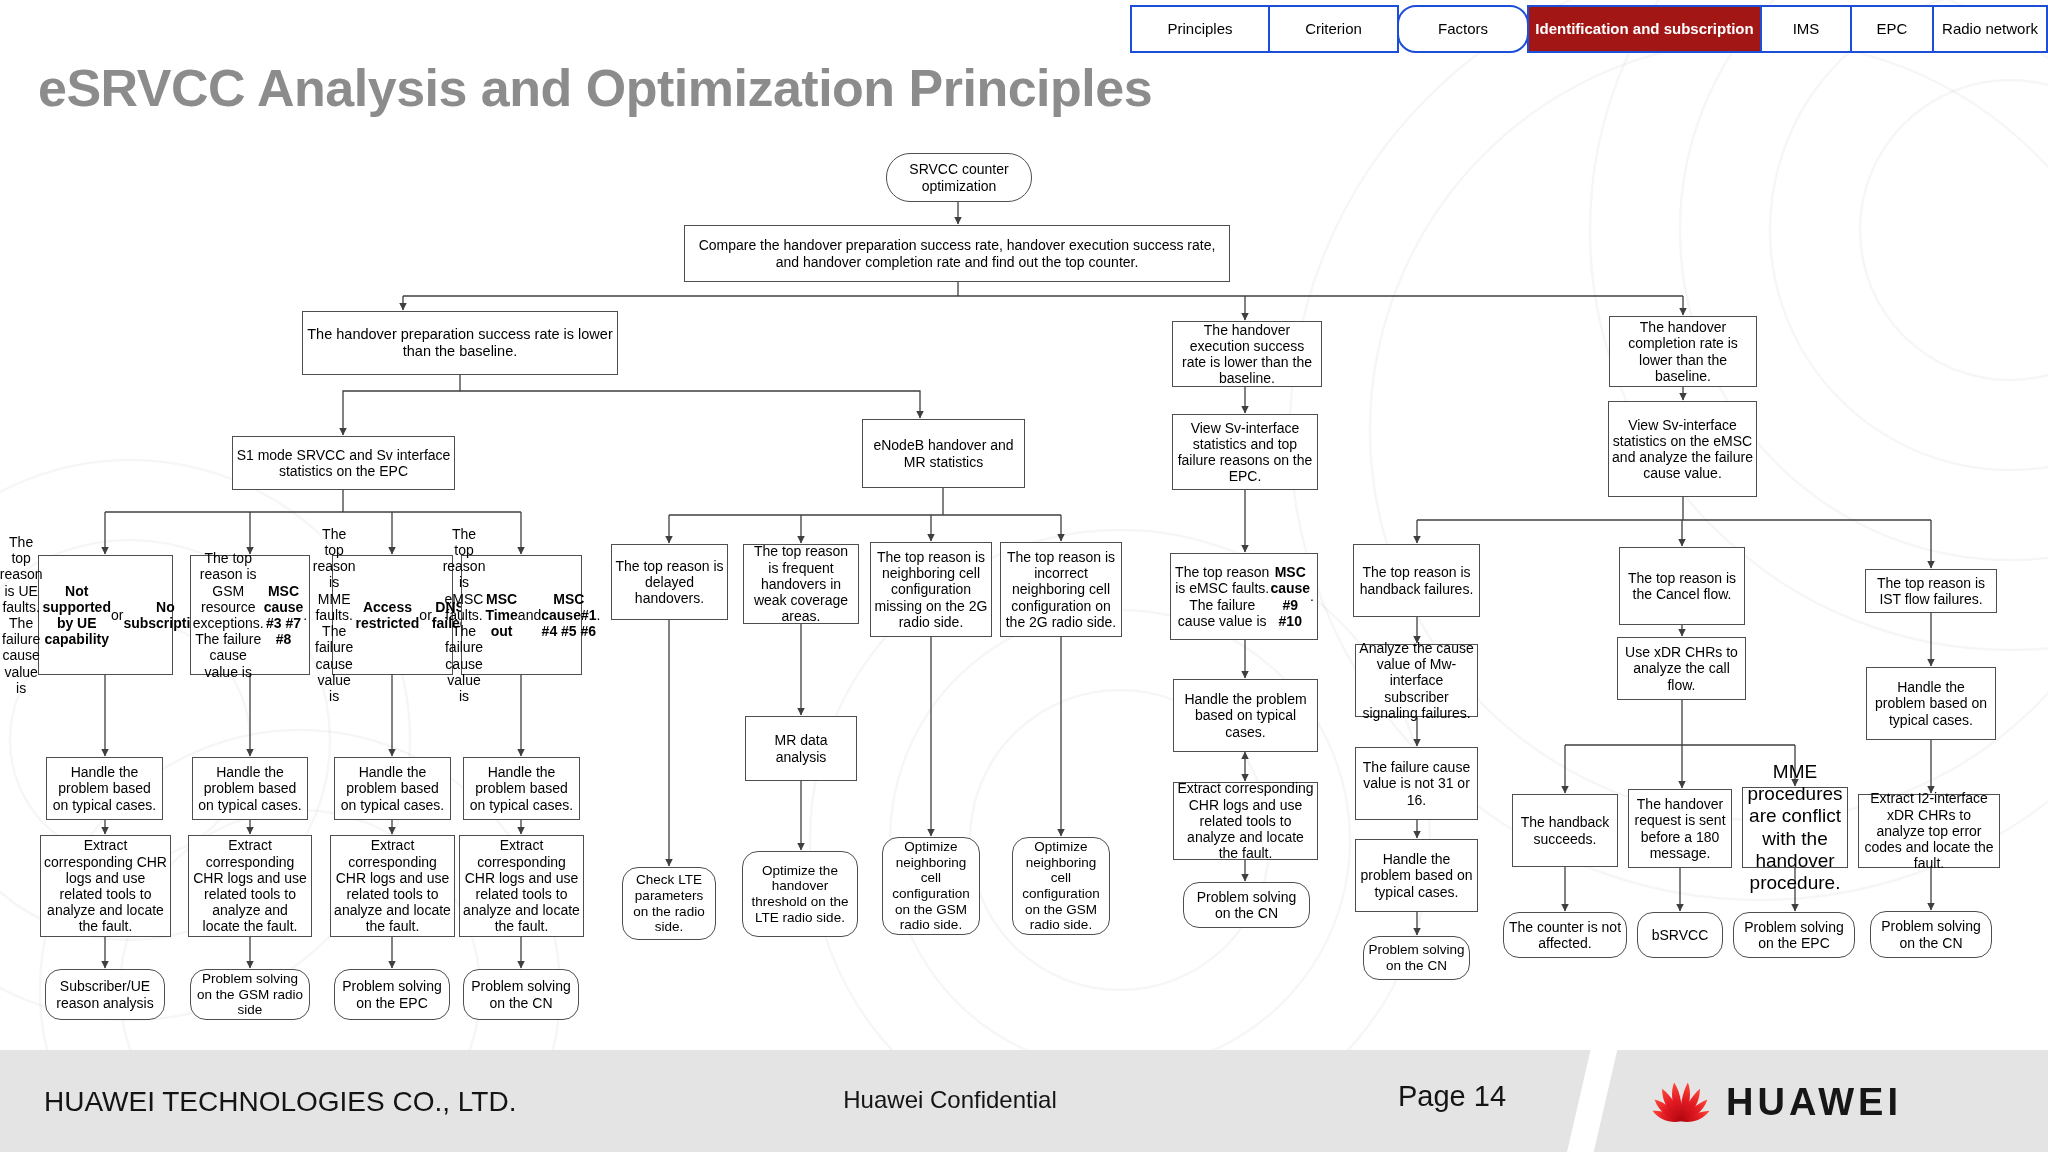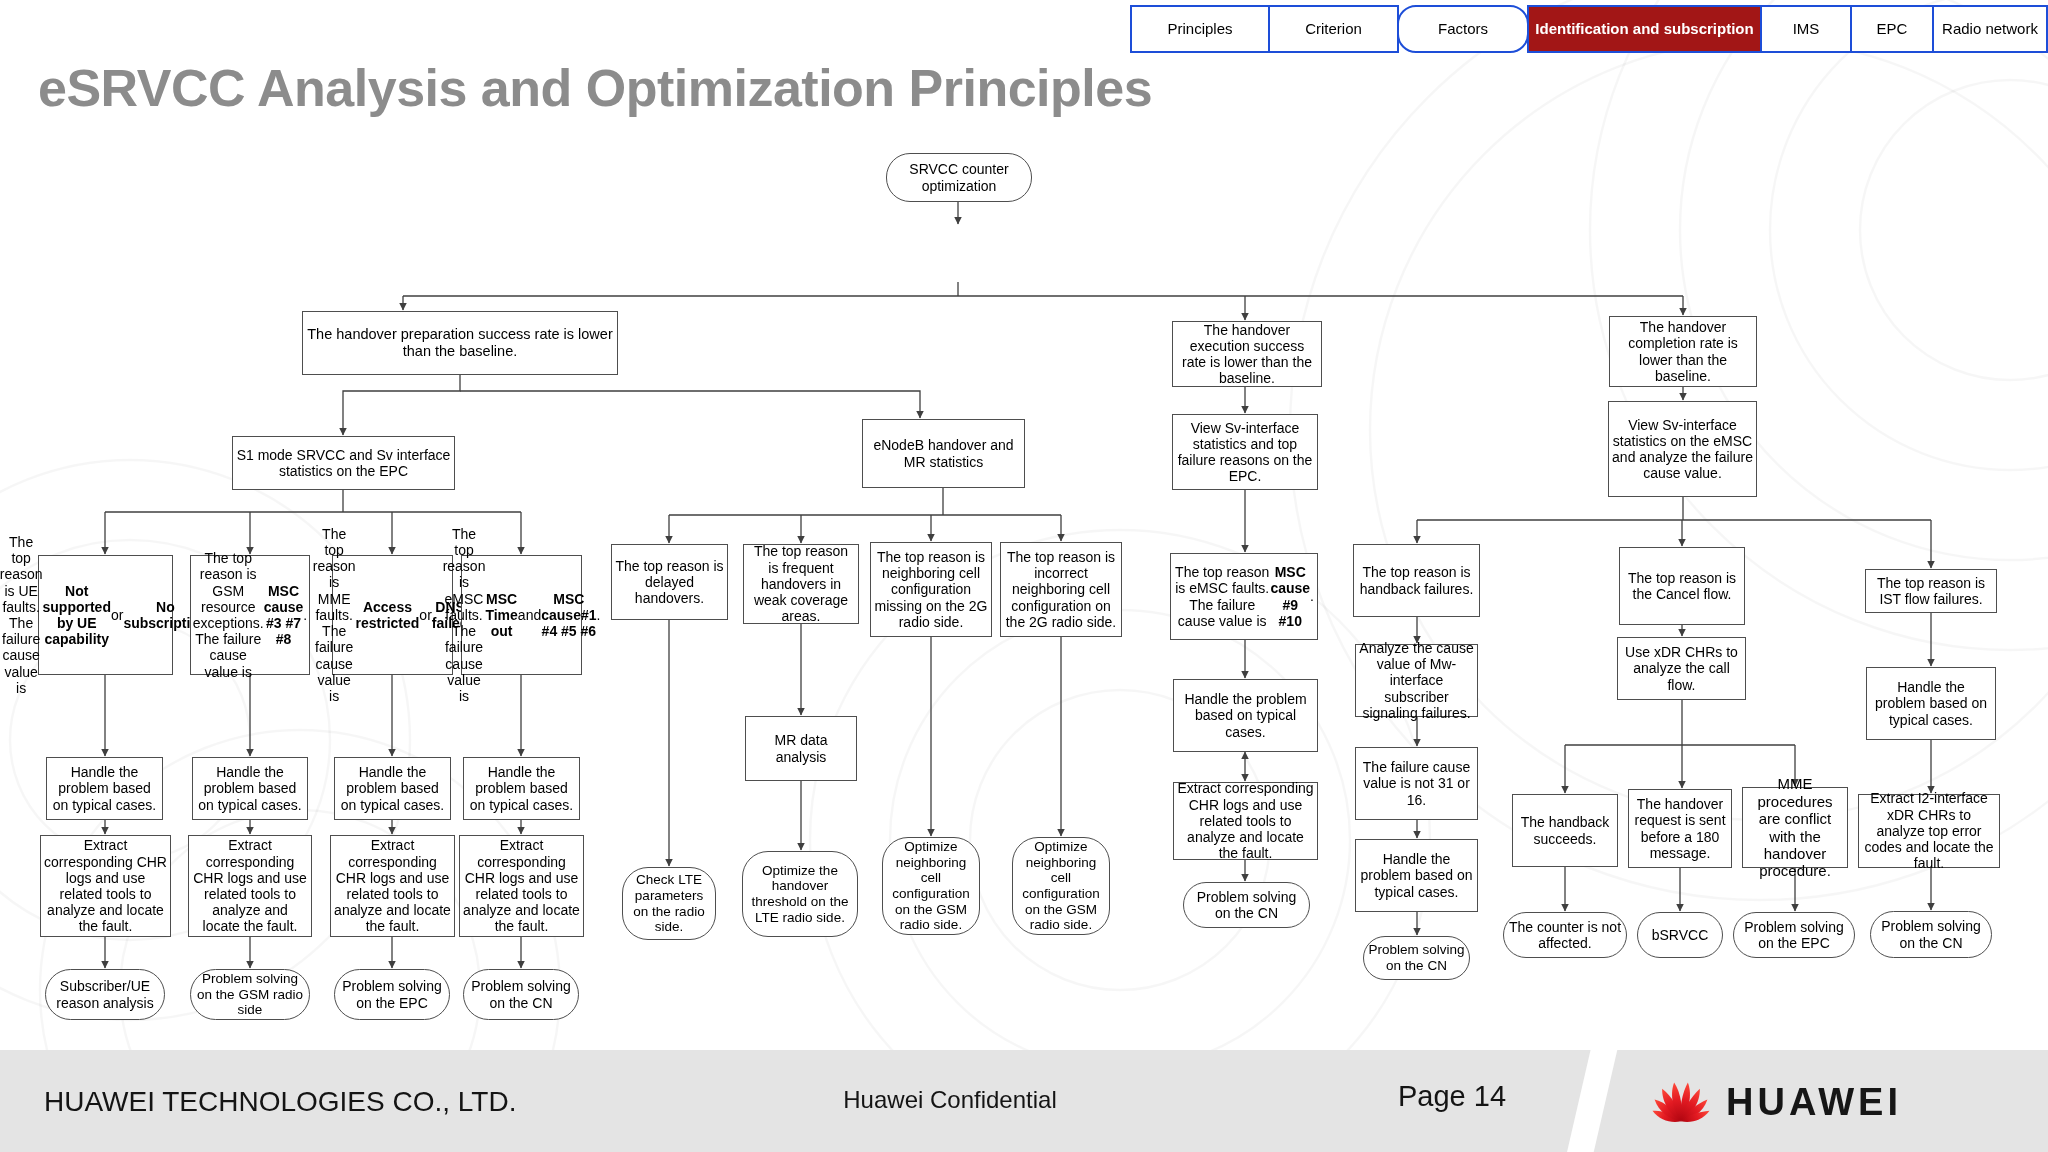--- a/index.html
+++ b/index.html
@@ -16,21 +16,21 @@
   .tab.active{background:#A21616;color:#fff;font-weight:bold;}
   
   .title{position:absolute;left:38px;top:58px;font-size:52px;font-weight:bold;color:#8c8c8c;
          letter-spacing:-0.5px;z-index:5;white-space:nowrap;}
   
   #flow-edges{position:absolute;left:0;top:0;z-index:2;pointer-events:none;}
   #flow-nodes{position:absolute;left:0;top:0;width:100%;height:100%;z-index:3;}
   .node{position:absolute;box-sizing:border-box;border:1.4px solid #4e4e4e;background:#fff;
         display:flex;align-items:center;justify-content:center;text-align:center;
         font-size:14px;line-height:1.16;color:#000;padding:2px 3px;}
-  .node.term{border-radius:26px;}
+  .node.term{border-radius:16px;}
   .node.start{border-radius:24px;}
   .edge{fill:none;stroke:#3f3f3f;stroke-width:1.3;}
   
   .footer{position:absolute;left:0;top:1050px;width:2048px;height:102px;background:#E4E4E4;z-index:4;}
   .footer-slash{position:absolute;left:1578px;top:-14px;width:26px;height:140px;background:#fff;
                 transform:rotate(13deg);}
   .footer-company{position:absolute;left:44px;top:36px;font-size:28px;color:#141414;}
   .footer-conf{position:absolute;left:0;top:36px;width:1900px;text-align:center;font-size:24px;color:#141414;}
   .footer-page{position:absolute;left:1398px;top:30px;font-size:29px;color:#141414;}
   .logo{position:absolute;left:1648px;top:12px;display:flex;align-items:center;}
@@ -140,20 +140,21 @@
       <polyline points="1565,867 1565,911" class="edge" marker-end="url(#arr)"></polyline>
       <polyline points="1680,868 1680,911" class="edge" marker-end="url(#arr)"></polyline>
       <polyline points="1795,868 1795,911" class="edge" marker-end="url(#arr)"></polyline>
       <polyline points="1931,613 1931,666" class="edge" marker-end="url(#arr)"></polyline>
       <polyline points="1931,740 1931,793" class="edge" marker-end="url(#arr)"></polyline>
       <polyline points="1931,868 1931,910" class="edge" marker-end="url(#arr)"></polyline>
     </svg>
 
   <div id="flow-nodes">
       <div class="node start" style="left: 886px; top: 153px; width: 146px; height: 49px;">SRVCC counter optimization</div>
+      <div class="node" style="left: 684px; top: 225px; width: 546px; height: 57px;">Compare the handover preparation success rate, handover execution success rate, and handover completion rate and find out the top counter.</div>
       <div class="node" style="left: 302px; top: 311px; width: 316px; height: 64px; font-size: 14.5px;">The handover preparation success rate is lower than the baseline.</div>
       <div class="node" style="left: 1172px; top: 321px; width: 150px; height: 66px;">The handover execution success rate is lower than the baseline.</div>
       <div class="node" style="left: 1609px; top: 316px; width: 148px; height: 71px;">The handover completion rate is lower than the baseline.</div>
       <div class="node" style="left: 232px; top: 436px; width: 223px; height: 54px;">S1 mode SRVCC and Sv interface statistics on the EPC</div>
       <div class="node" style="left: 862px; top: 419px; width: 163px; height: 69px;">eNodeB handover and MR statistics</div>
       <div class="node" style="left: 38px; top: 555px; width: 135px; height: 120px;">The top reason is UE faults. The failure cause value is <b>Not supported by UE capability</b> or <b>No subscription</b>.</div>
       <div class="node" style="left: 190px; top: 555px; width: 120px; height: 120px;">The top reason is GSM resource exceptions. The failure cause value is <b>MSC cause #3 #7 #8</b>.</div>
       <div class="node" style="left: 332px; top: 555px; width: 121px; height: 120px;">The top reason is MME faults. The failure cause value is <b>Access restricted</b> or <b>DNS failed</b>.</div>
       <div class="node" style="left: 461px; top: 555px; width: 121px; height: 120px;">The top reason is eMSC faults. The failure cause value is <b>MSC Time out</b> and <b>MSC cause#1 #4 #5 #6</b>.</div>
       <div class="node" style="left: 46px; top: 757px; width: 117px; height: 63px;">Handle the problem based on typical cases.</div>
@@ -185,21 +186,21 @@
       <div class="node" style="left: 1608px; top: 401px; width: 149px; height: 96px;">View Sv-interface statistics on the eMSC and analyze the failure cause value.</div>
       <div class="node" style="left: 1353px; top: 544px; width: 127px; height: 73px;">The top reason is handback failures.</div>
       <div class="node" style="left: 1355px; top: 644px; width: 123px; height: 73px;">Analyze the cause value of Mw-interface subscriber signaling failures.</div>
       <div class="node" style="left: 1355px; top: 747px; width: 123px; height: 73px;">The failure cause value is not 31 or 16.</div>
       <div class="node" style="left: 1355px; top: 839px; width: 123px; height: 73px;">Handle the problem based on typical cases.</div>
       <div class="node term" style="left: 1363px; top: 936px; width: 107px; height: 44px; font-size: 13.5px;">Problem solving on the CN</div>
       <div class="node" style="left: 1619px; top: 547px; width: 126px; height: 78px;">The top reason is the Cancel flow.</div>
       <div class="node" style="left: 1617px; top: 637px; width: 129px; height: 63px;">Use xDR CHRs to analyze the call flow.</div>
       <div class="node" style="left: 1512px; top: 794px; width: 106px; height: 73px;">The handback succeeds.</div>
       <div class="node" style="left: 1628px; top: 789px; width: 104px; height: 79px;">The handover request is sent before a 180 message.</div>
-      <div class="node" style="left: 1742px; top: 787px; width: 106px; height: 81px; font-size: 15px;">MME procedures are conflict with the handover procedure.</div>
+      <div class="node" style="left: 1742px; top: 787px; width: 106px; height: 81px; font-size: 19px;">MME procedures are conflict with the handover procedure.</div>
       <div class="node term" style="left: 1503px; top: 912px; width: 124px; height: 46px;">The counter is not affected.</div>
       <div class="node term" style="left: 1637px; top: 912px; width: 86px; height: 46px;">bSRVCC</div>
       <div class="node term" style="left: 1733px; top: 912px; width: 122px; height: 46px;">Problem solving on the EPC</div>
       <div class="node" style="left: 1865px; top: 569px; width: 132px; height: 44px;">The top reason is IST flow failures.</div>
       <div class="node" style="left: 1866px; top: 667px; width: 130px; height: 73px;">Handle the problem based on typical cases.</div>
       <div class="node" style="left: 1858px; top: 794px; width: 142px; height: 74px;">Extract I2-interface xDR CHRs to analyze top error codes and locate the fault.</div>
       <div class="node term" style="left: 1870px; top: 911px; width: 122px; height: 47px;">Problem solving on the CN</div>
     </div>
 
   <div class="footer">

